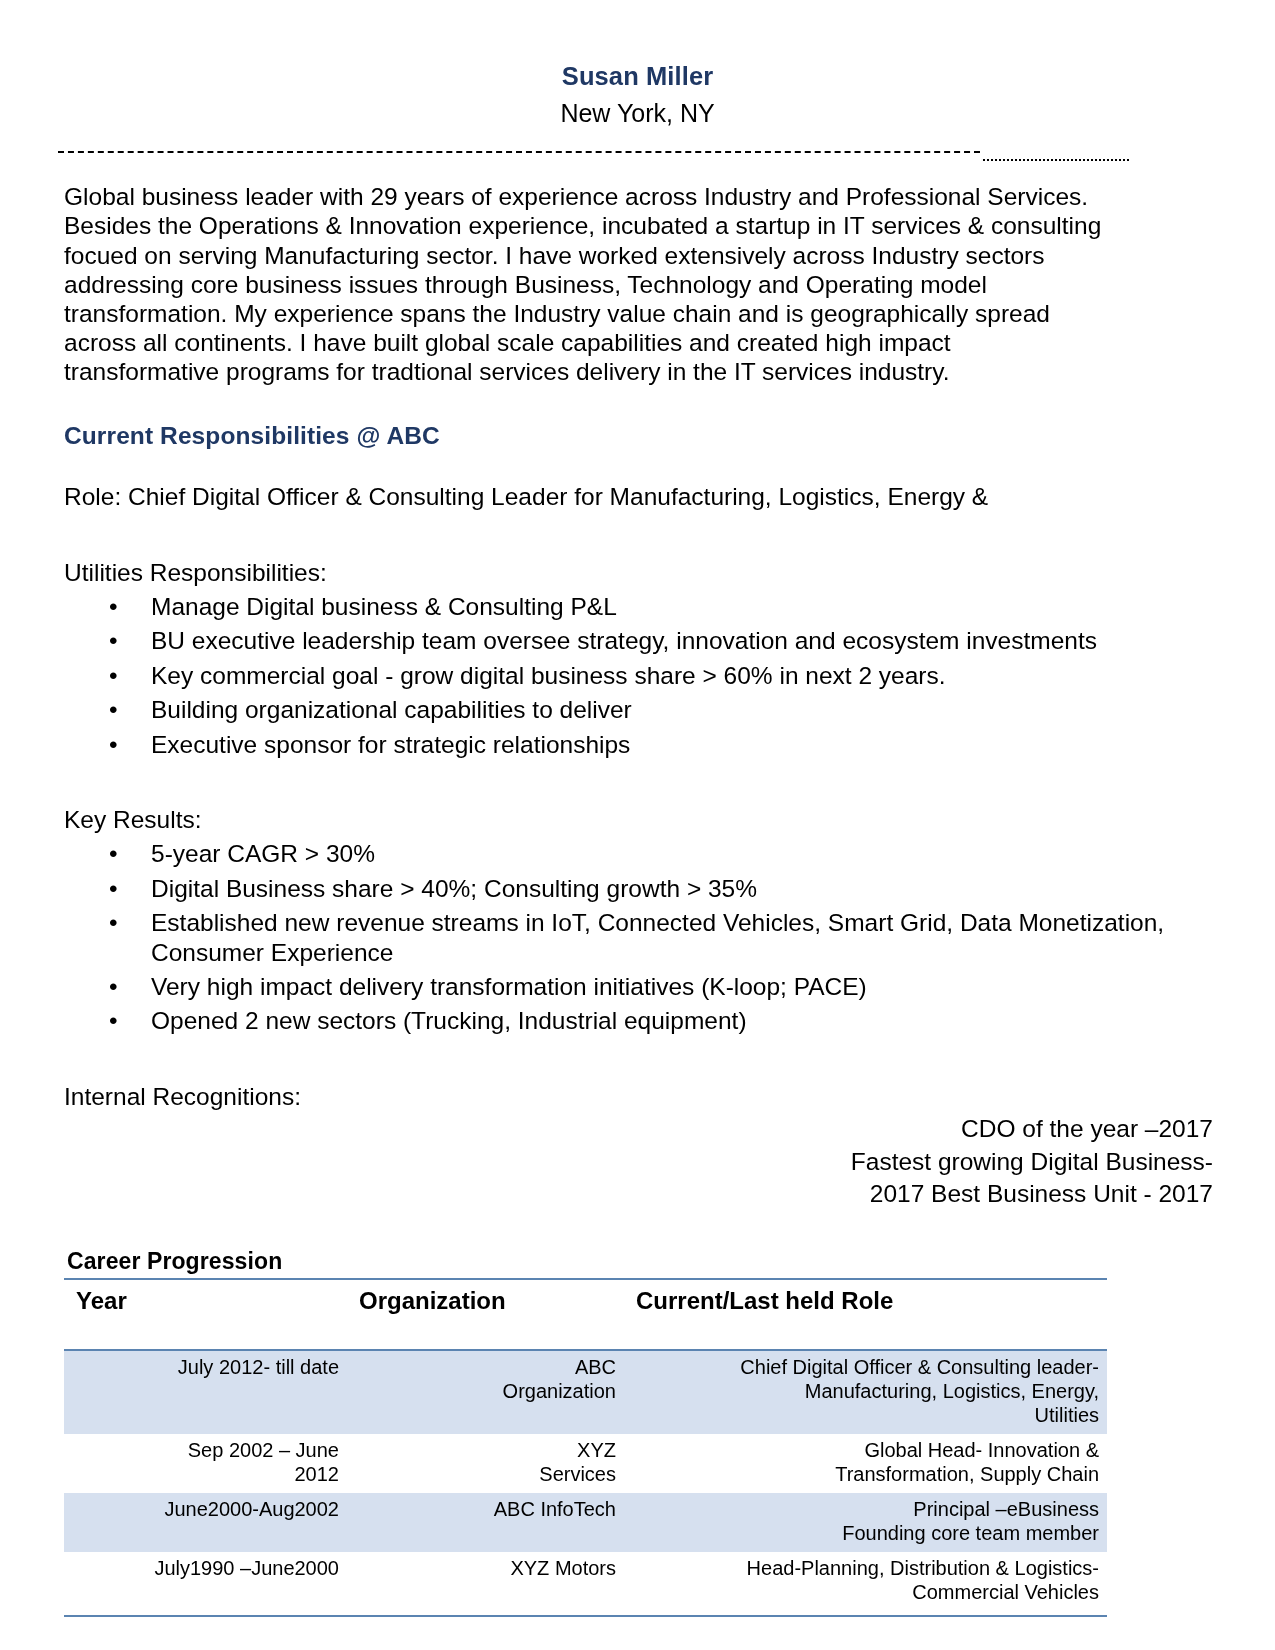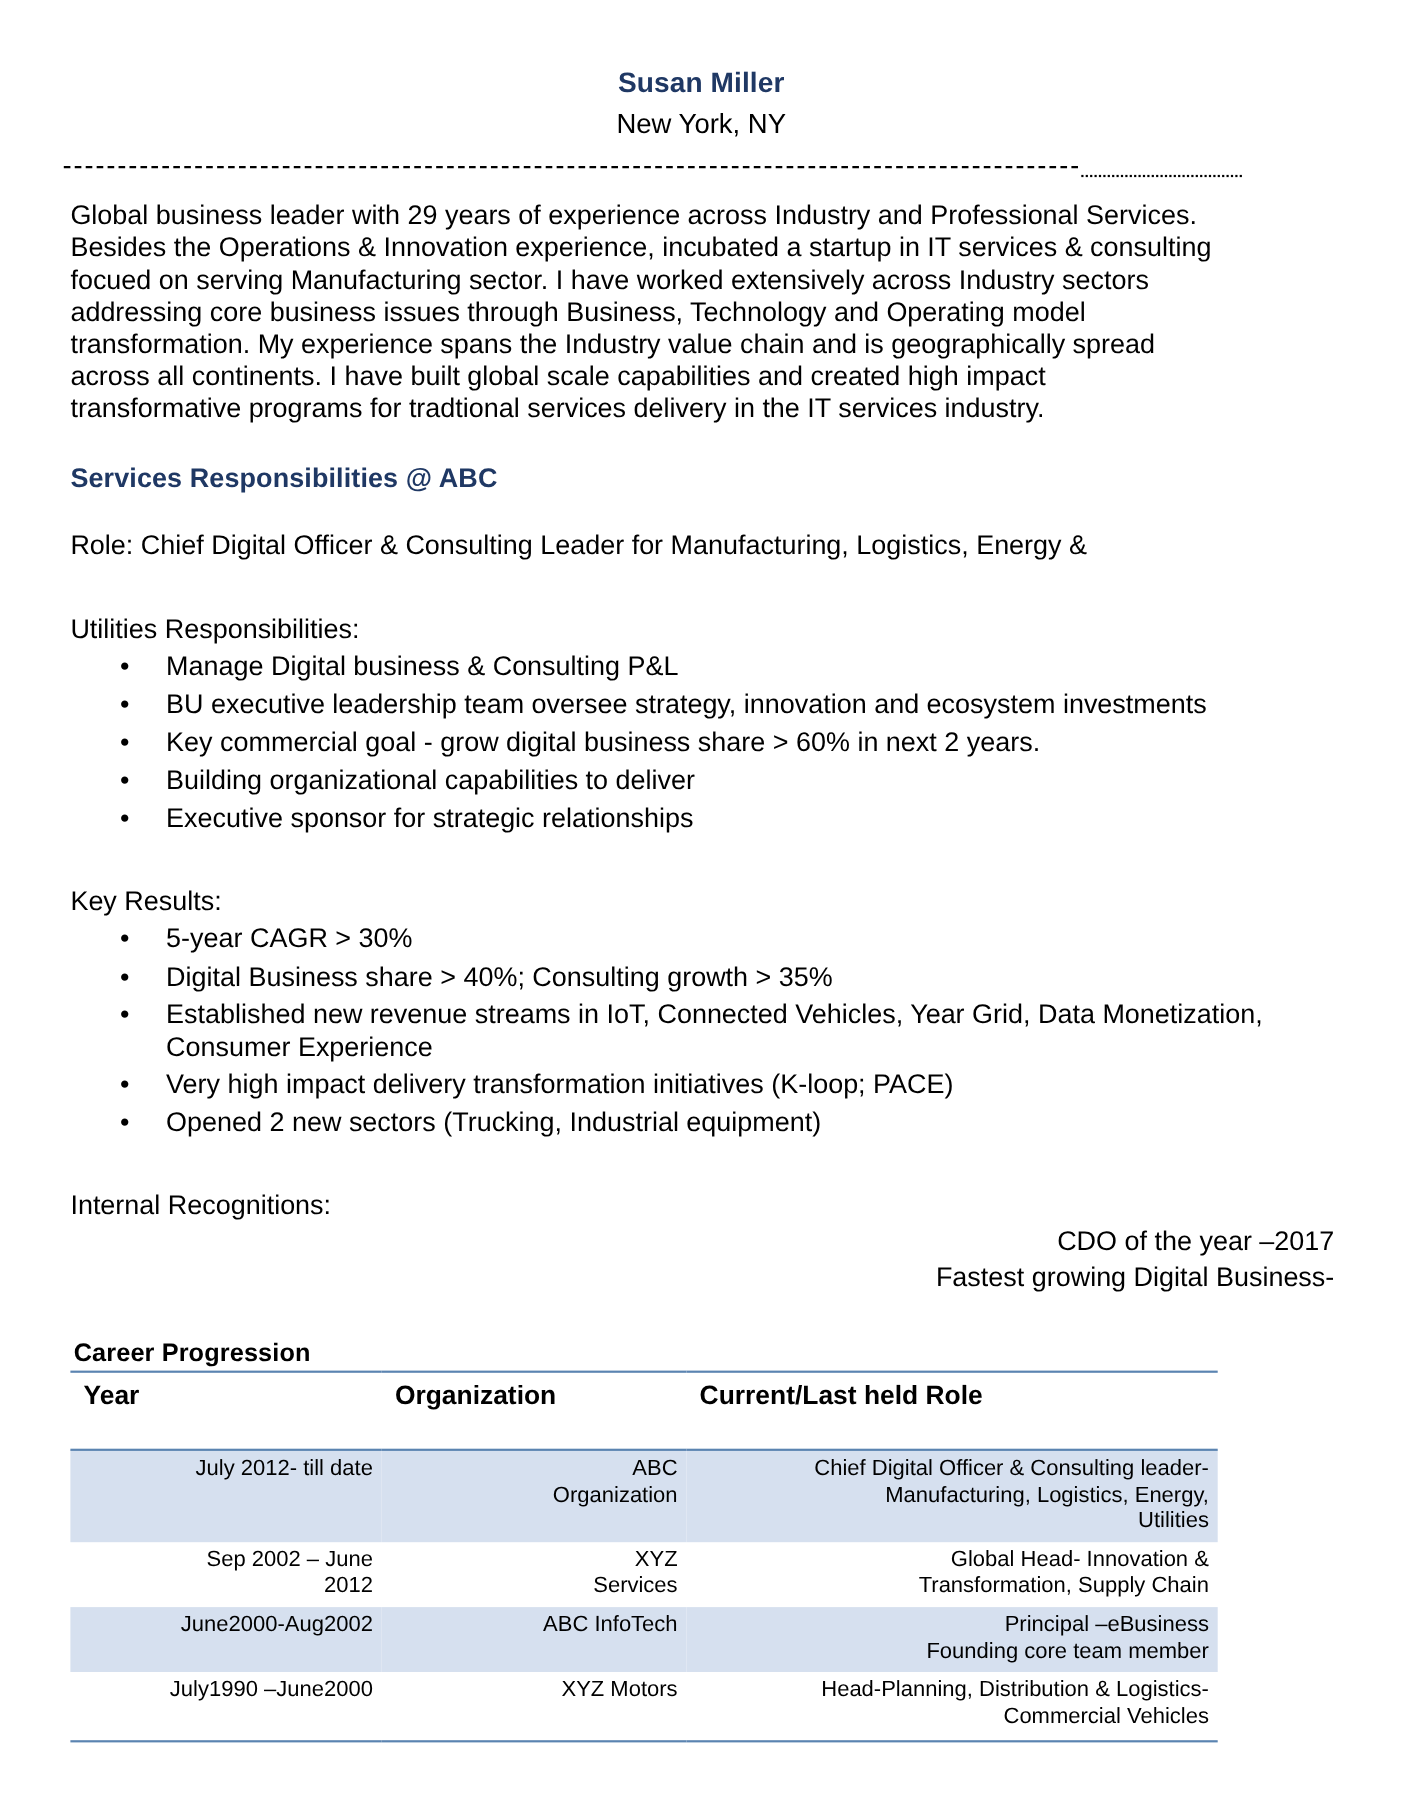--- a/index.html
+++ b/index.html
@@ -174,45 +174,46 @@
 
   <div class="divider-wrap">
     <div class="divider-dashed"></div>
     <div class="divider-dotted"></div>
   </div>
 
   <div class="content">
 
     <p class="summary">Global business leader with 29 years of experience across Industry and Professional Services. Besides the Operations &amp; Innovation experience, incubated a startup in IT services &amp; consulting focued on serving Manufacturing sector. I have worked extensively across Industry sectors addressing core business issues through Business, Technology and Operating model transformation. My experience spans the Industry value chain and is geographically spread across all continents. I have built global scale capabilities and created high impact transformative programs for tradtional services delivery in the IT services industry.</p>
 
-    <div class="section-heading">Services Responsibilities @ ABC</div>
+    <div class="section-heading">Current Responsibilities @ ABC</div>
 
     <div class="role-line">Role: Chief Digital Officer &amp; Consulting Leader for Manufacturing, Logistics, Energy &amp;</div>
 
     <div class="list-label">Utilities Responsibilities:</div>
     <ul class="bullets">
       <li><span class="bullet-dot">•</span><span>Manage Digital business &amp; Consulting P&amp;L</span></li>
       <li><span class="bullet-dot">•</span><span>BU executive leadership team oversee strategy, innovation and ecosystem investments</span></li>
       <li><span class="bullet-dot">•</span><span>Key commercial goal - grow digital business share &gt; 60% in next 2 years.</span></li>
       <li><span class="bullet-dot">•</span><span>Building organizational capabilities to deliver</span></li>
       <li><span class="bullet-dot">•</span><span>Executive sponsor for strategic relationships</span></li>
     </ul>
 
     <div class="list-label">Key Results:</div>
     <ul class="bullets">
       <li><span class="bullet-dot">•</span><span>5-year CAGR &gt; 30%</span></li>
       <li><span class="bullet-dot">•</span><span>Digital Business share &gt; 40%; Consulting growth &gt; 35%</span></li>
-      <li><span class="bullet-dot">•</span><span>Established new revenue streams in IoT, Connected Vehicles, Year Grid, Data Monetization, Consumer Experience</span></li>
+      <li><span class="bullet-dot">•</span><span>Established new revenue streams in IoT, Connected Vehicles, Smart Grid, Data Monetization, Consumer Experience</span></li>
       <li><span class="bullet-dot">•</span><span>Very high impact delivery transformation initiatives (K-loop; PACE)</span></li>
       <li><span class="bullet-dot">•</span><span>Opened 2 new sectors (Trucking, Industrial equipment)</span></li>
     </ul>
 
     <div class="list-label">Internal Recognitions:</div>
     <div class="indented-line">CDO of the year –2017</div>
     <div class="indented-line">Fastest growing Digital Business-</div>
+    <div class="indented-line">2017 Best Business Unit - 2017</div>
 
     <div class="career-title">Career Progression</div>
 
     <table class="career">
       <colgroup>
         <col class="col-year">
         <col class="col-org">
         <col class="col-role">
       </colgroup>
       <thead>

